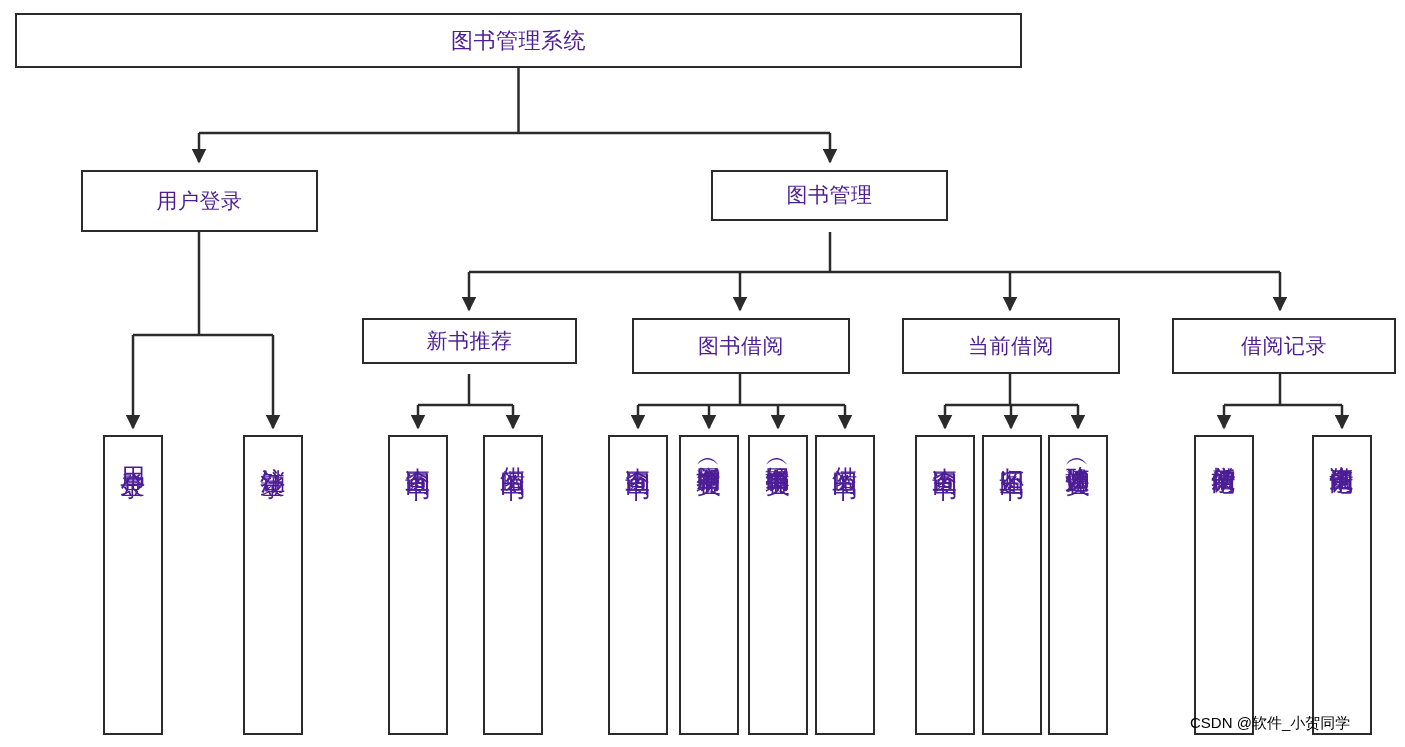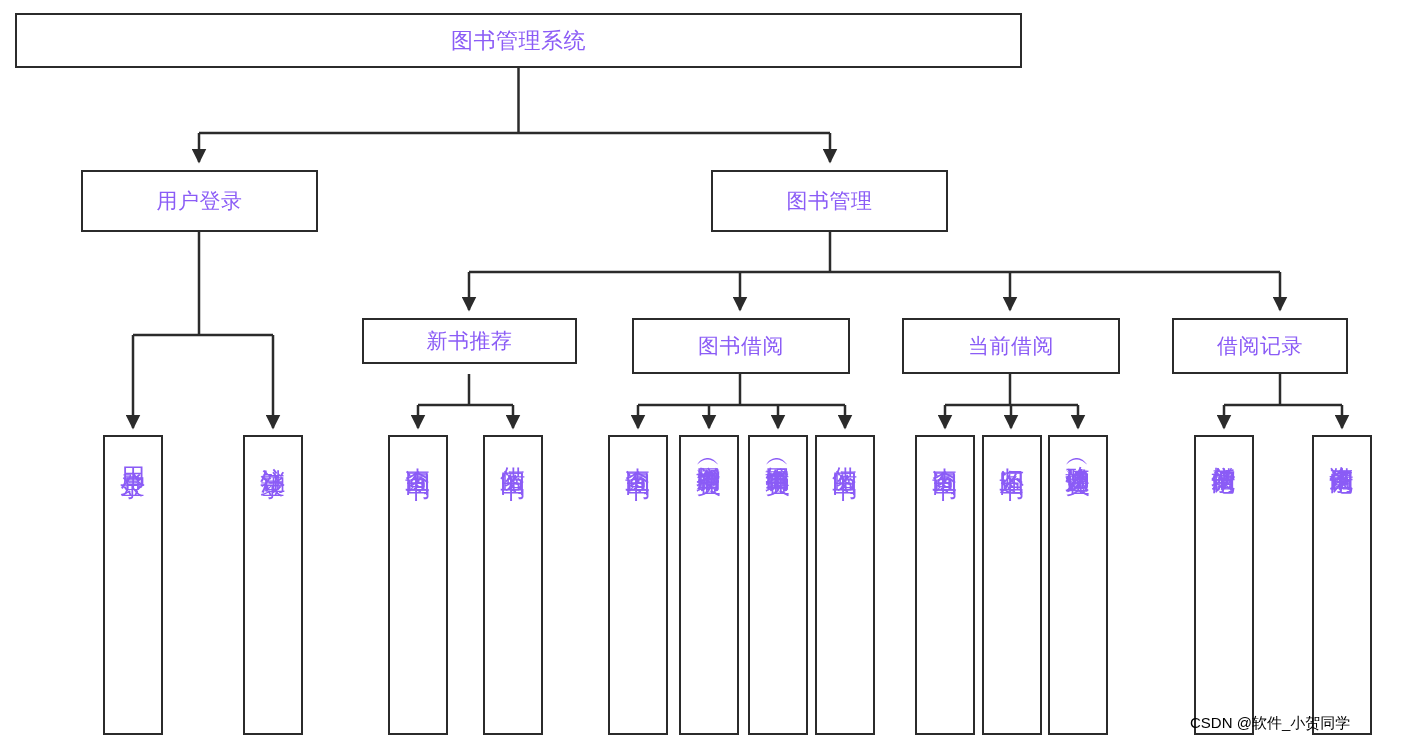--- a/index.html
+++ b/index.html
@@ -32,38 +32,38 @@
     background: #ffffff;
     border: 2.5px solid #2b2b2b;
     display: flex;
     align-items: center;
     justify-content: center;
     z-index: 3;
   }
   .node .label {
     font-size: 21px;
     line-height: 1.18;
-    color: #8b5cf6;
+    color: #4c1d95;
     letter-spacing: 0.5px;
     white-space: nowrap;
     text-align: left;
   }
   
   #node-root { left: 15px; top: 13px; width: 1007px; height: 55px; }
   #node-root .label { font-size: 22px; }
 
   
   #node-user-login { left: 81px; top: 170px; width: 237px; height: 62px; }
-  #node-book-manage { left: 711px; top: 170px; width: 237px; height: 62px; }
+  #node-book-manage { left: 711px; top: 170px; width: 237px; height: 51px; }
 
   
   #node-new-book-rec  { left: 362px;  top: 318px; width: 215px; height: 46px; }
   #node-book-borrow   { left: 632px;  top: 318px; width: 218px; height: 56px; }
   #node-current-borrow{ left: 902px;  top: 318px; width: 218px; height: 56px; }
-  #node-borrow-record { left: 1172px; top: 318px; width: 176px; height: 56px; }
+  #node-borrow-record { left: 1172px; top: 318px; width: 224px; height: 56px; }
 
   
   .leaf {
     top: 435px;
     height: 300px;
     width: 60px;
     align-items: flex-start;
     justify-content: center;
     padding-top: 10px;
   }

